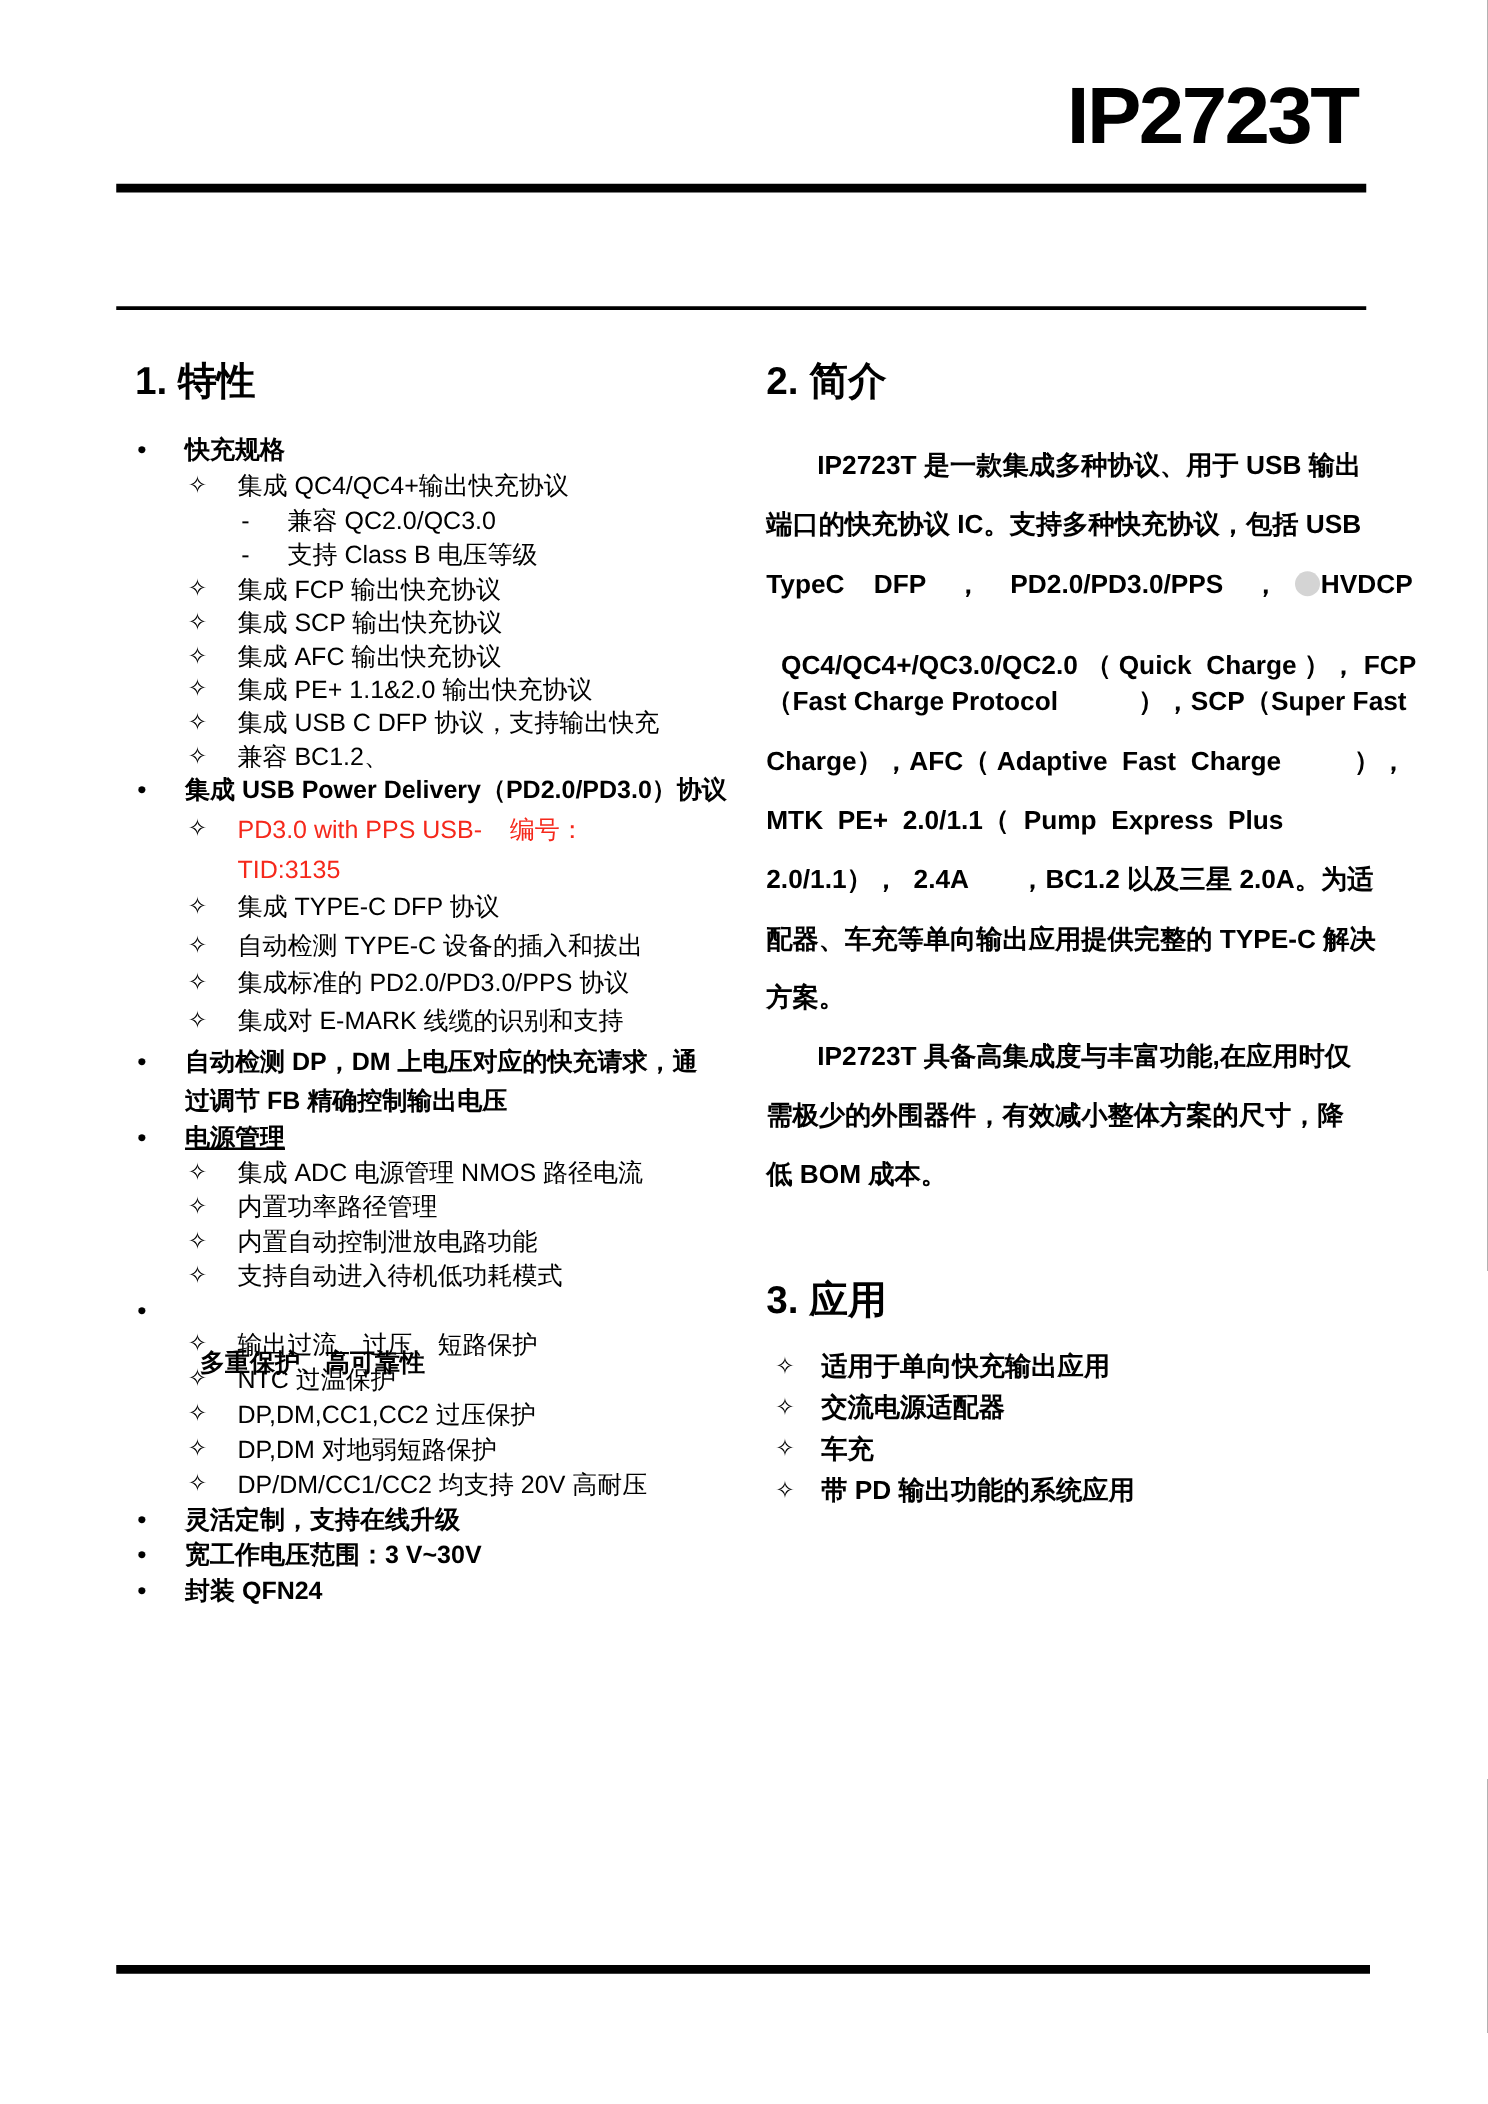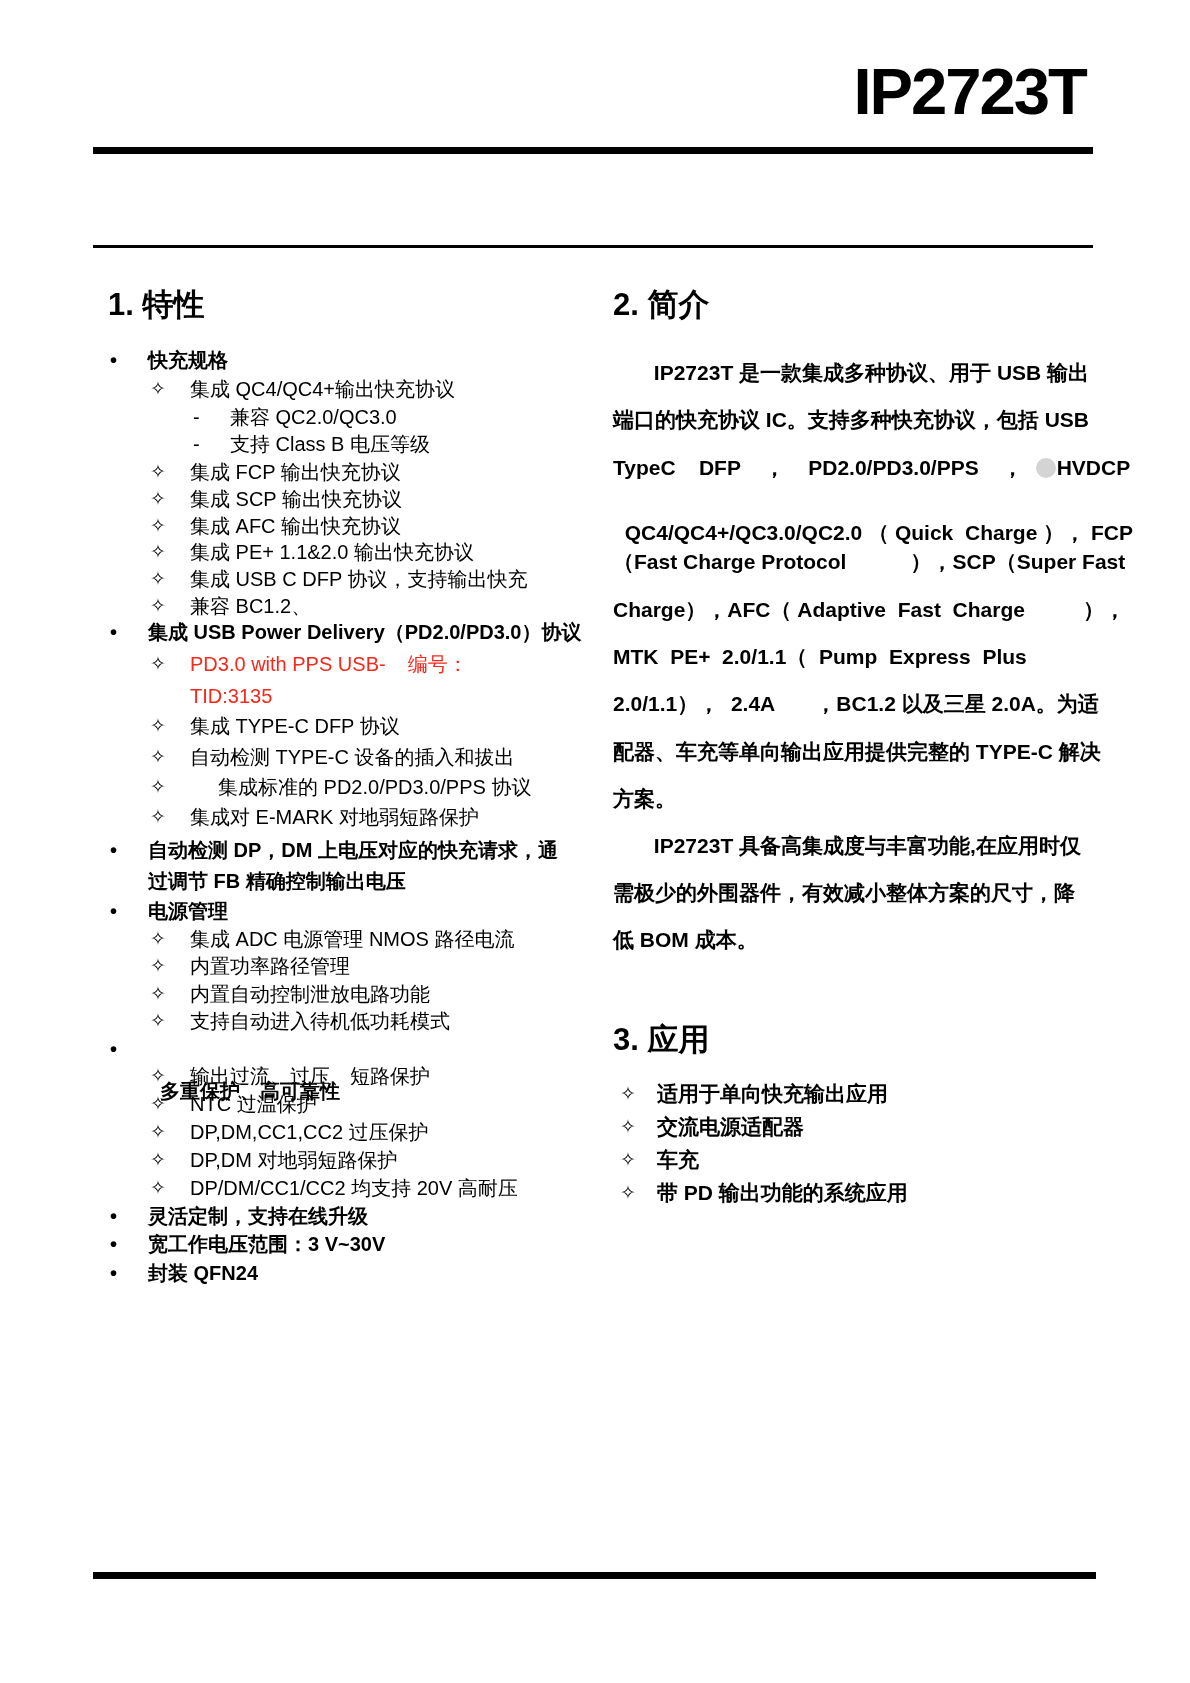--- a/index.html
+++ b/index.html
@@ -140,36 +140,36 @@
       <div class="row" style="top: 714px;">
         <span class="glyph diamond" style="left: 150px;">✧</span>
         <span class="txt" style="left: 190px;">集成 TYPE-C DFP 协议</span>
       </div>
       <div class="row" style="top: 745px;">
         <span class="glyph diamond" style="left: 150px;">✧</span>
         <span class="txt" style="left: 190px;">自动检测 TYPE-C 设备的插入和拔出</span>
       </div>
       <div class="row" style="top: 775px;">
         <span class="glyph diamond" style="left: 150px;">✧</span>
-        <span class="txt" style="left: 190px; margin-left: 28px;">集成标准的 PD2.0/PD3.0/PPS 协议</span>
+        <span class="txt" style="left: 190px;">集成标准的 PD2.0/PD3.0/PPS 协议</span>
       </div>
       <div class="row" style="top: 805px;">
         <span class="glyph diamond" style="left: 150px;">✧</span>
-        <span class="txt" style="left: 190px;">集成对 E-MARK 对地弱短路保护</span>
+        <span class="txt" style="left: 190px;">集成对 E-MARK 线缆的识别和支持</span>
       </div>
       <div class="row bold" style="top: 838px;">
         <span class="glyph bullet" style="left: 110px;">•</span>
         <span class="txt" style="left: 148px;">自动检测 DP，DM 上电压对应的快充请求，通</span>
       </div>
       <div class="row bold" style="top: 869px;">
         <span class="txt" style="left: 148px;">过调节 FB 精确控制输出电压</span>
       </div>
       <div class="row bold" style="top: 899px;">
         <span class="glyph bullet" style="left: 110px;">•</span>
-        <span class="txt" style="left: 148px;">电源管理</span>
+        <span class="txt" style="left: 148px; text-decoration: underline;">电源管理</span>
       </div>
       <div class="row" style="top: 927px;">
         <span class="glyph diamond" style="left: 150px;">✧</span>
         <span class="txt" style="left: 190px;">集成 ADC 电源管理 NMOS 路径电流</span>
       </div>
       <div class="row" style="top: 954px;">
         <span class="glyph diamond" style="left: 150px;">✧</span>
         <span class="txt" style="left: 190px;">内置功率路径管理</span>
       </div>
       <div class="row" style="top: 982px;">

